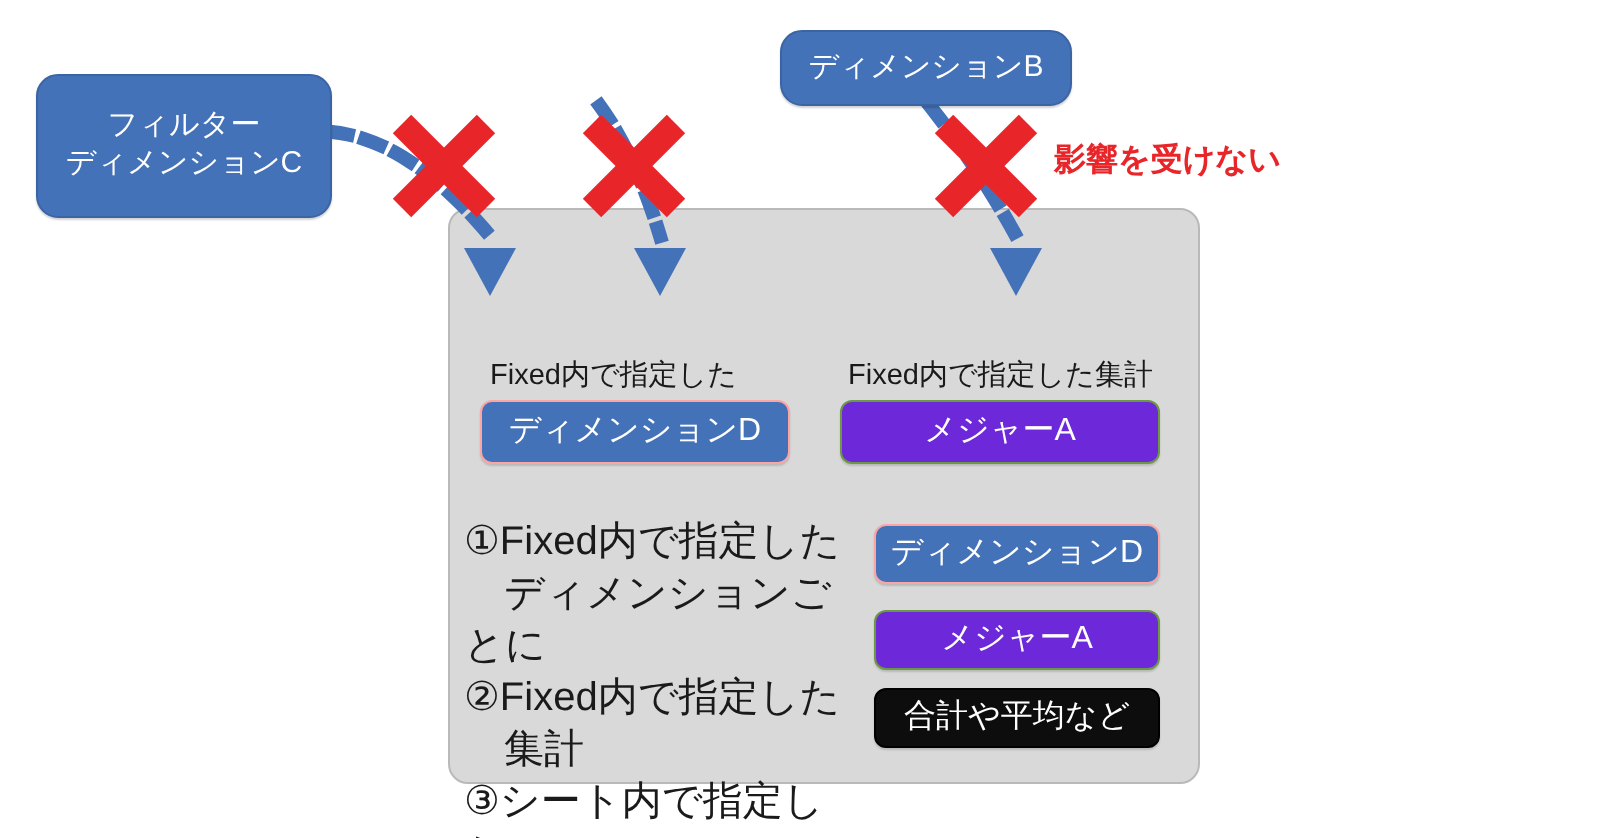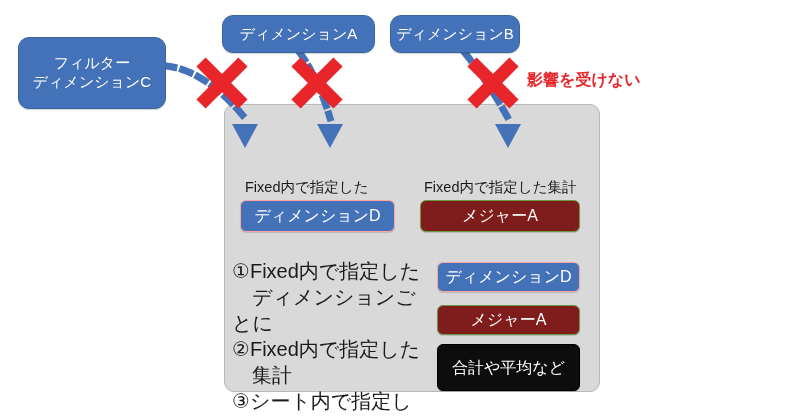--- a/index.html
+++ b/index.html
@@ -36,21 +36,21 @@
     font-size: 15px;
   }
   .blue-pill {
     background: #4472b8;
     border: 1px solid #fca5a5;
     border-radius: 6px;
     font-size: 16px;
     box-shadow: 0 1px 1px rgba(0,0,0,0.15);
   }
   .green-pill {
-    background: #7f1d1d;
+    background: #6d28d9;
     border: 1px solid #6b9845;
     border-radius: 6px;
     font-size: 16px;
     box-shadow: 0 1px 1px rgba(0,0,0,0.15);
   }
   .black-pill {
     background: #0d0d0d;
     border: 1px solid #000000;
     border-radius: 6px;
     font-size: 16px;
@@ -145,38 +145,37 @@
       <g>
         <line x1="472" y1="62" x2="514" y2="104"></line>
         <line x1="514" y1="62" x2="472" y2="104"></line>
       </g>
     </g>
   </svg>
 
   <div class="node blue-node" style="left:18px; top:18px; width:148px; height:72px;margin-top:19px;">フィルター
 ディメンションC</div>
 
-  <div class="node blue-node" style="left:222px; top:15px; width:153px; height:38px;">ディメンションA</div>
 
-  <div class="node blue-node" style="left:390px; top:15px; width:130px; height:38px;">ディメンションB</div>
+  <div class="node blue-node" style="left:390px; top:15px; width:146px; height:38px;">ディメンションB</div>
 
   <div id="no-effect-label">影響を受けない</div>
 
 
   <div class="caption" style="left:245px; top:178px;">Fixed内で指定した</div>
   <div class="caption" style="left:424px; top:178px;text-align:right;">Fixed内で指定した集計</div>
 
   <div class="node blue-pill" style="left:240px; top:200px; width:155px; height:32px;">ディメンションD</div>
   <div class="node green-pill" style="left:420px; top:200px; width:160px; height:32px;">メジャーA</div>
 
   <div class="list-text" style="left:232px; top:258px; width:200px;">①Fixed内で指定した
 　ディメンションごとに
 ②Fixed内で指定した
 　集計
 ③シート内で指定した
 　集計</div>
 
   <div class="node blue-pill" style="left:437px; top:262px; width:143px; height:30px;">ディメンションD</div>
   <div class="node green-pill" style="left:437px; top:305px; width:143px; height:30px;">メジャーA</div>
-  <div class="node black-pill" style="left:437px; top:344px; width:143px; height:47px;">合計や平均など</div>
+  <div class="node black-pill" style="left:437px; top:344px; width:143px; height:30px;">合計や平均など</div>
 
 
 </div>
 
 </body></html>

